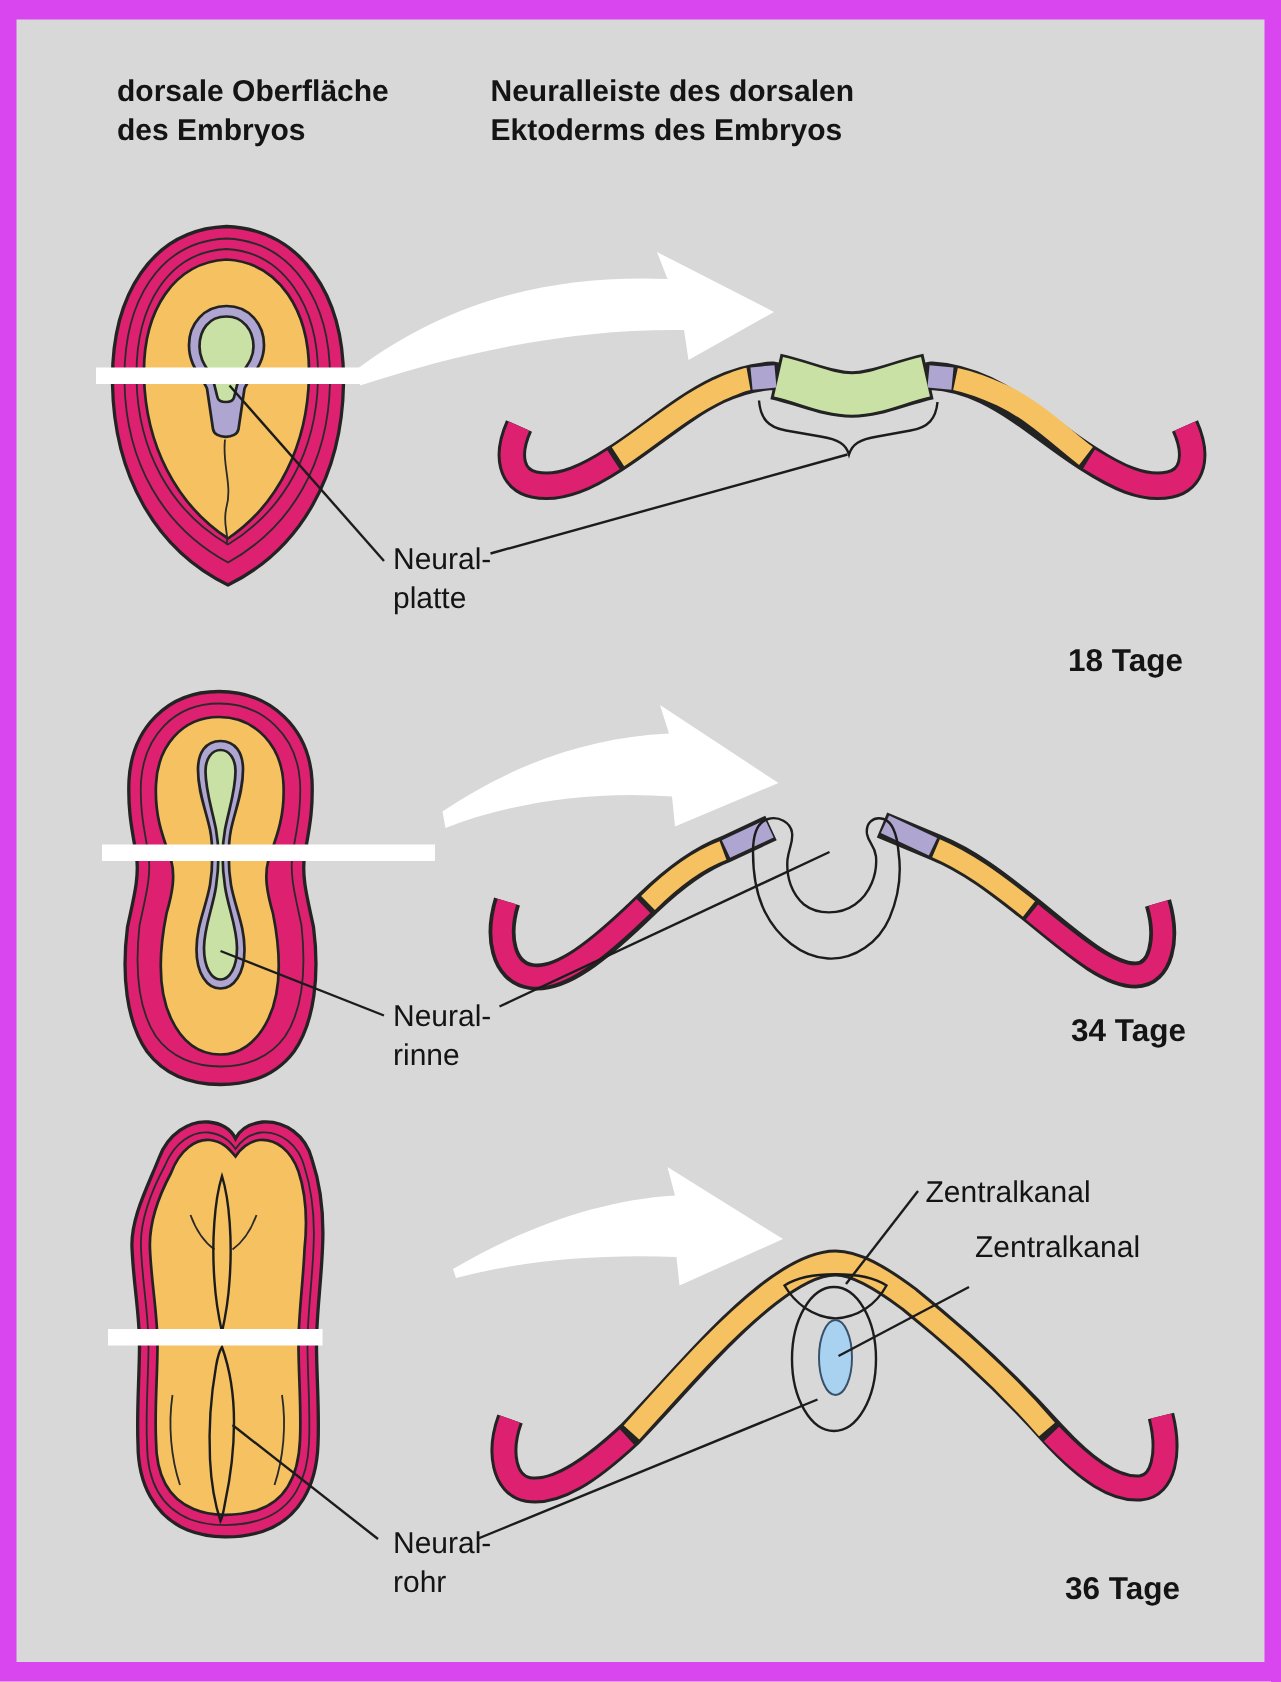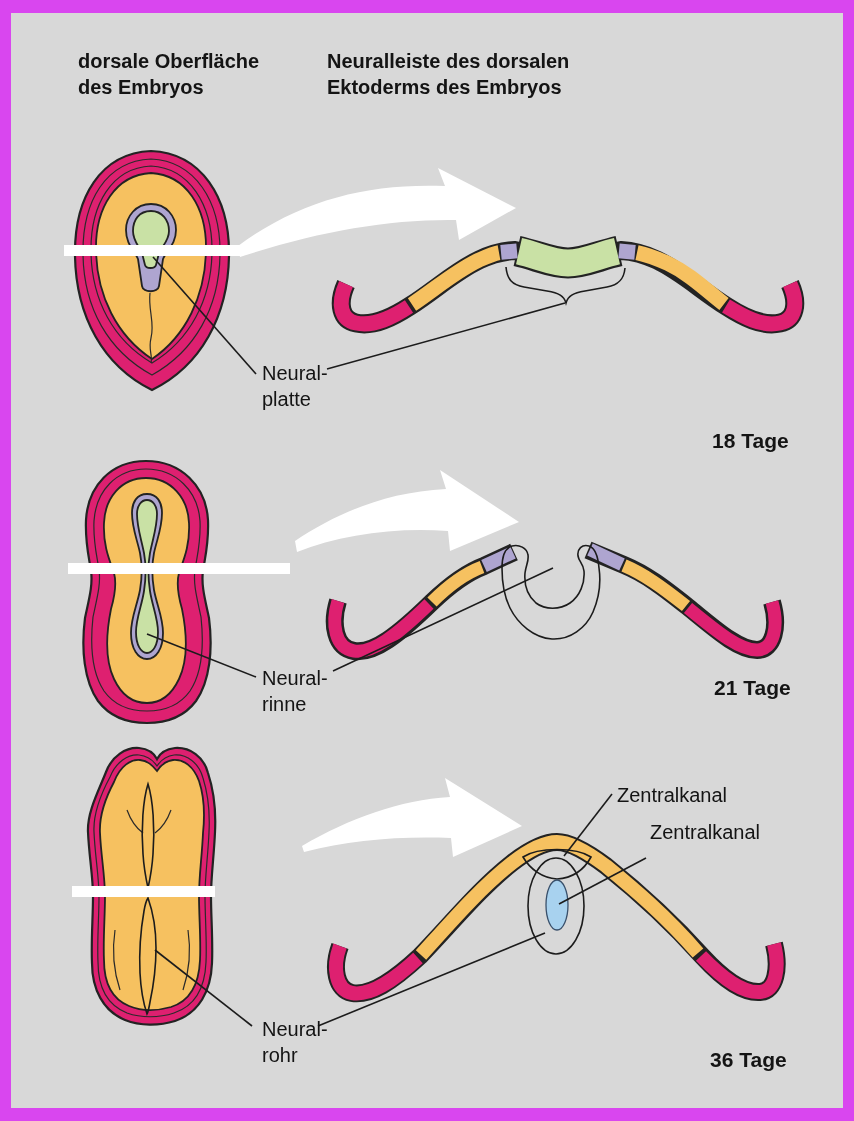--- a/index.html
+++ b/index.html
@@ -121,21 +121,21 @@
 des Embryos</div>
   <div class="lbl hdr" style="left:327px;top:48px;">Neuralleiste des dorsalen
 Ektoderms des Embryos</div>
 
   <div class="lbl" style="left:262px;top:360px;">Neural-
 platte</div>
   <div class="lbl day" style="left:712px;top:394px;margin-top:34px;">18 Tage</div>
 
   <div class="lbl" style="left:262px;top:665px;">Neural-
 rinne</div>
-  <div class="lbl day" style="left:714px;top:675px;">21 Tage</div>
+  <div class="lbl day" style="left:714px;top:675px;">34 Tage</div>
 
   <div class="lbl" style="left:617px;top:782px;">Zentralkanal</div>
   <div class="lbl" style="left:650px;top:819px;">Zentralkanal</div>
 
   <div class="lbl" style="left:262px;top:1016px;">Neural-
 rohr</div>
   <div class="lbl day" style="left:710px;top:1047px;">36 Tage</div>
 </div>
 
 </body></html>

